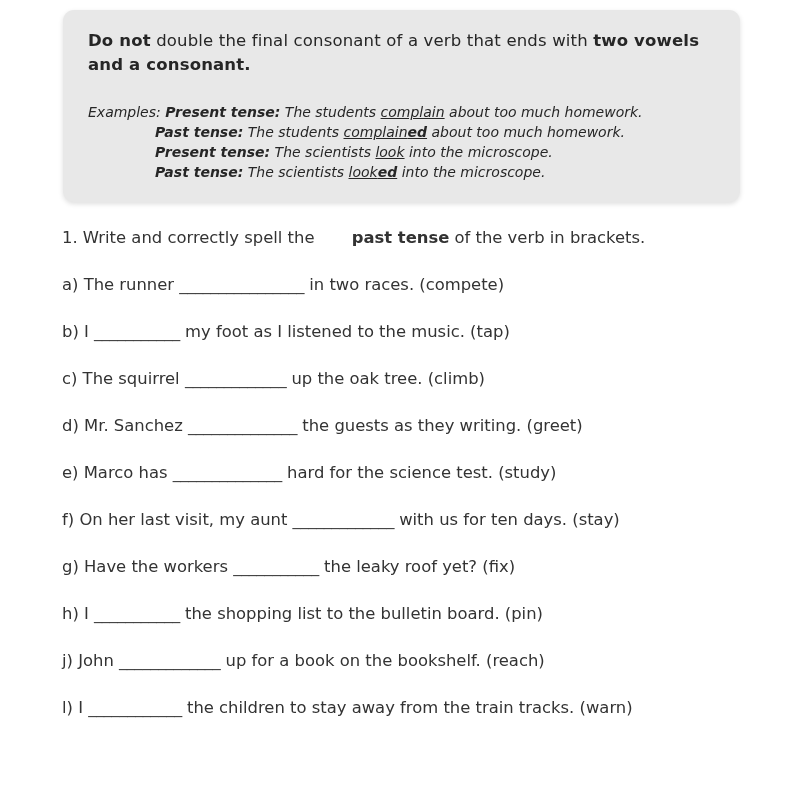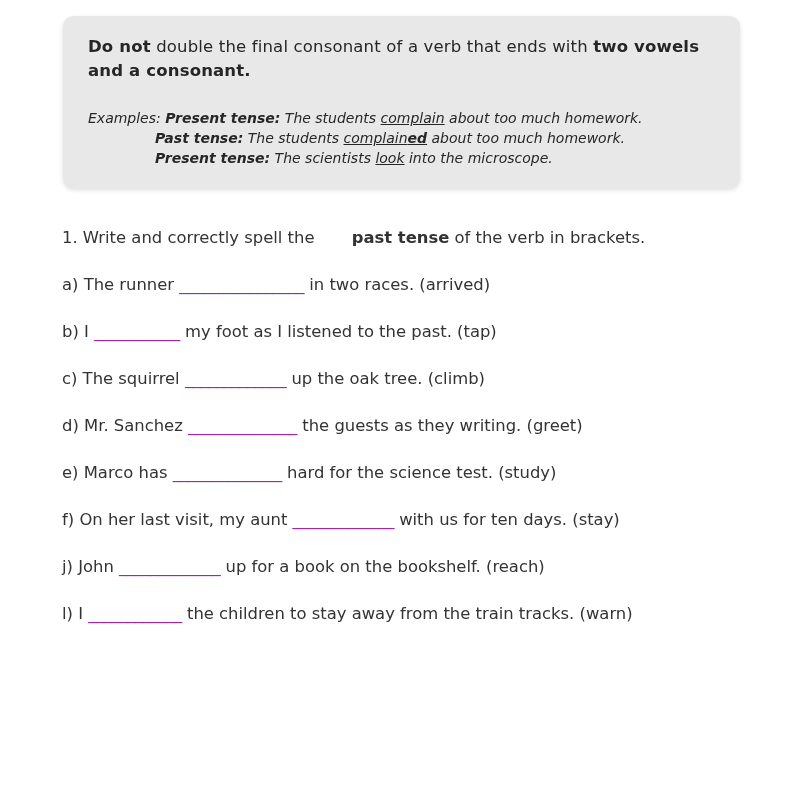--- a/index.html
+++ b/index.html
@@ -21,21 +21,21 @@
     position: relative;
     width: 800px;
     height: 800px;
     overflow: hidden;
   }
 
   
   .rule-box {
     position: absolute;
     left: 63px;
-    top: 16px;
+    top: 10px;
     width: 677px;
     box-sizing: border-box;
     background: #e8e8e8;
     border-radius: 11px;
     padding: 19px 24px 20px 25px;
     box-shadow: 0 2px 5px rgba(0,0,0,0.13);
   }
 
   .rule-statement {
     font-size: 16.5px;
@@ -89,21 +89,21 @@
   .q-item {
     font-size: 16.4px;
     line-height: 1.3;
     color: #333333;
     height: 47px;
     white-space: nowrap;
   }
 
   .blank {
     letter-spacing: -0.4px;
-    color: #a21caf;
+    color: #404040;
   }
 </style>
 </head>
 <body>
 
 <div id="page">
 
   <div class="rule-box">
 
     <p class="rule-statement">
@@ -117,55 +117,64 @@
       </div>
 
       <div class="ex-line indented">
         <span class="ex-label">Past tense:</span><span> The students </span><span class="u">complain</span><span class="u-bold">ed</span><span> about too much homework.</span>
       </div>
 
       <div class="ex-line indented">
         <span class="ex-label">Present tense:</span><span> The scientists </span><span class="u">look</span><span class="u-bold"></span><span> into the microscope.</span>
       </div>
 
+      <div class="ex-line indented">
+        <span class="ex-label">Past tense:</span><span> The scientists </span><span class="u">look</span><span class="u-bold">ed</span><span> into the microscope.</span>
+      </div>
 
     </div>
   </div>
 
   <div class="worksheet">
 
     <p class="instruction">
       <span>1. </span><span>Write and correctly spell the </span><b>past tense</b><span> of the verb in brackets.</span>
     </p>
 
     <div class="q-item">
-      <span>a)</span><span> The runner </span><span class="blank">________________</span><span> in two races. (arrived)</span>
+      <span>a)</span><span> The runner </span><span class="blank">________________</span><span> in two races. (compete)</span>
     </div>
 
     <div class="q-item">
-      <span>b)</span><span> I </span><span class="blank">___________</span><span> my foot as I listened to the past. (tap)</span>
+      <span>b)</span><span> I </span><span class="blank">___________</span><span> my foot as I listened to the music. (tap)</span>
     </div>
 
     <div class="q-item">
       <span>c)</span><span> The squirrel </span><span class="blank">_____________</span><span> up the oak tree. (climb)</span>
     </div>
 
     <div class="q-item">
       <span>d)</span><span> Mr. Sanchez </span><span class="blank">______________</span><span> the guests as they writing. (greet)</span>
     </div>
 
     <div class="q-item">
       <span>e)</span><span> Marco has </span><span class="blank">______________</span><span> hard for the science test. (study)</span>
     </div>
 
     <div class="q-item">
       <span>f)</span><span> On her last visit, my aunt </span><span class="blank">_____________</span><span> with us for ten days. (stay)</span>
     </div>
 
+    <div class="q-item">
+      <span>g)</span><span> Have the workers </span><span class="blank">___________</span><span> the leaky roof yet? (fix)</span>
+    </div>
 
+    <div class="q-item">
+      <span>h)</span><span> I </span><span class="blank">___________</span><span> the shopping list to the bulletin board. (pin)</span>
+    </div>
 
 
     <div class="q-item">
       <span>j)</span><span> John </span><span class="blank">_____________</span><span> up for a book on the bookshelf. (reach)</span>
     </div>
 
 
     <div class="q-item">
       <span>l)</span><span> I </span><span class="blank">____________</span><span> the children to stay away from the train tracks. (warn)</span>
     </div>

